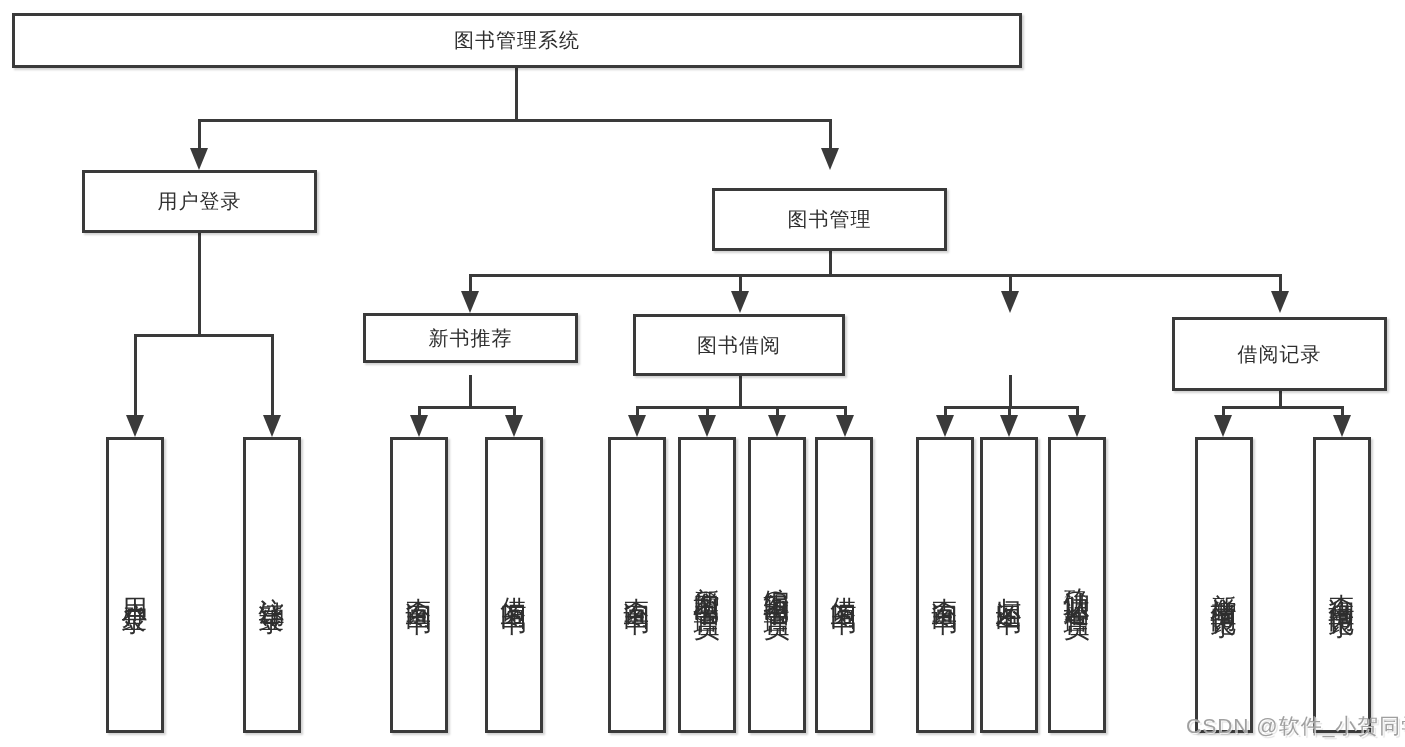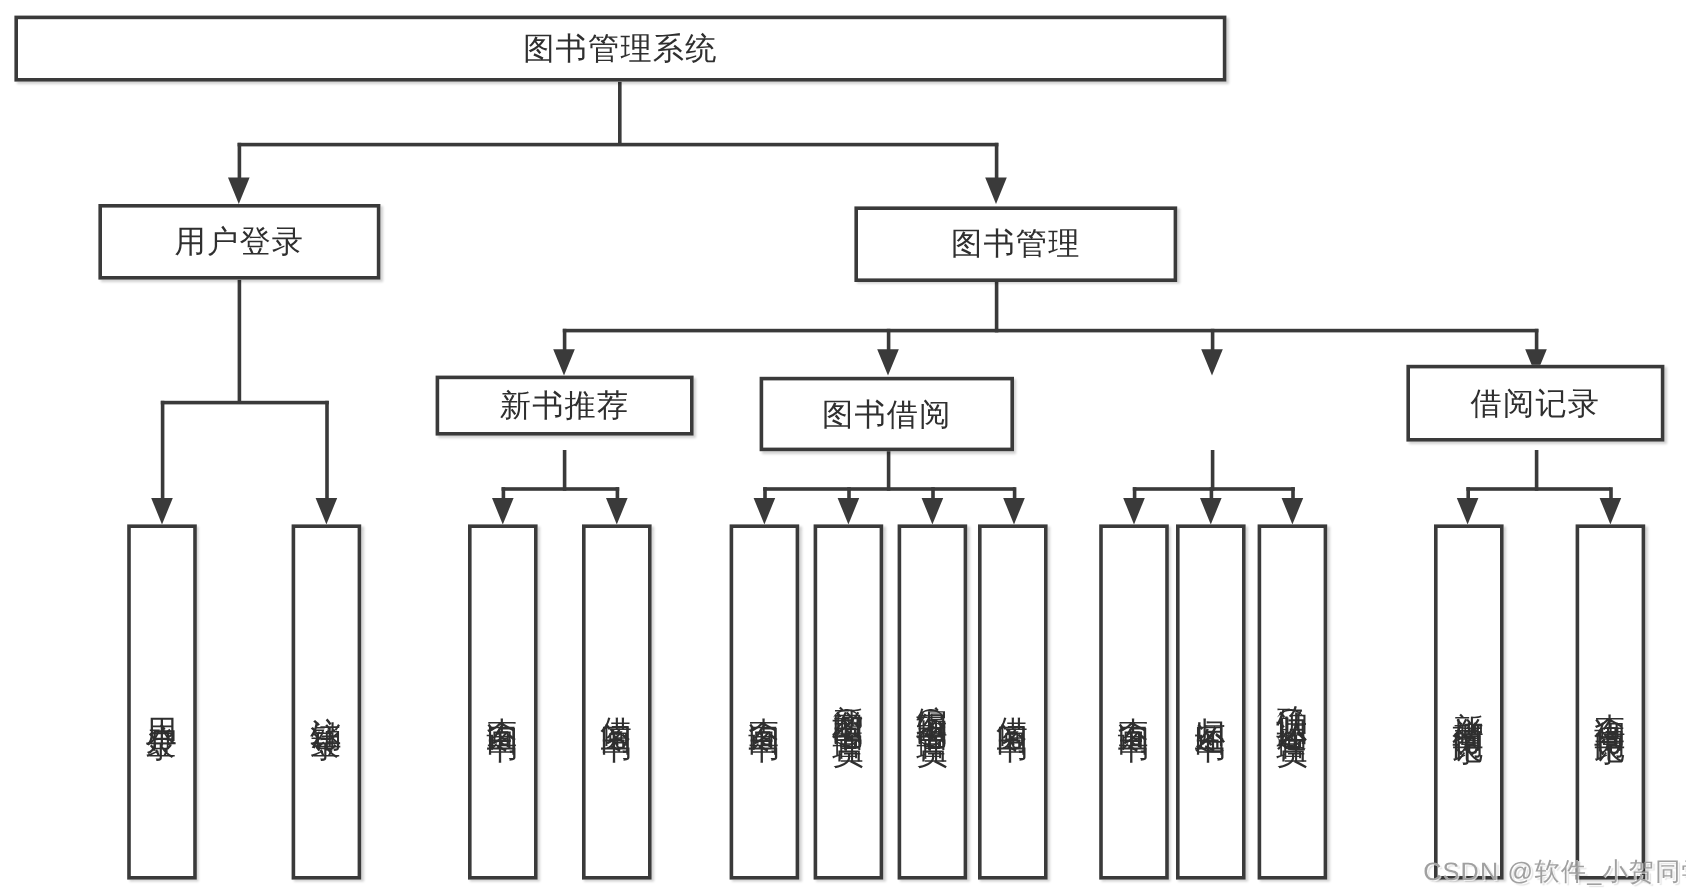--- a/index.html
+++ b/index.html
@@ -16,21 +16,21 @@
     box-sizing: border-box;
     background: #ffffff;
     border: 3px solid #3a3a3a;
     color: #2f2f2f;
     display: flex;
     align-items: center;
     justify-content: center;
     box-shadow: 2px 2px 2px rgba(0,0,0,0.18);
   }
   .box.h {
-    font-size: 26px;
+    font-size: 20px;
     letter-spacing: 1px;
     white-space: nowrap;
     text-align: right;
   }
   .box.v {
     writing-mode: vertical-rl;
     text-orientation: mixed;
     font-size: 26px;
     letter-spacing: 4px;
     line-height: 1;
@@ -121,25 +121,25 @@
   <div class="line v" style="left:1279px;top:375px;height:34px"></div>
   <div class="line h" style="left:1222px;top:406px;width:120px"></div>
   <div class="line v" style="left:1222px;top:406px;height:10px"></div>
   <div class="arrow" style="left:1214px;top:415px"></div>
   <div class="line v" style="left:1341px;top:406px;height:10px"></div>
   <div class="arrow" style="left:1333px;top:415px"></div>
 
   <div class="box h" style="left:12px;top:13px;width:1010px;height:55px">图书管理系统</div>
 
   <div class="box h" style="left:82px;top:170px;width:235px;height:63px">用户登录</div>
-  <div class="box h" style="left:712px;top:172px;width:269px;height:63px">图书管理</div>
+  <div class="box h" style="left:712px;top:188px;width:235px;height:63px">图书管理</div>
 
   <div class="box h" style="left:363px;top:313px;width:215px;height:50px">新书推荐</div>
   <div class="box h" style="left:633px;top:314px;width:212px;height:62px">图书借阅</div>
-  <div class="box h" style="left:1172px;top:304px;width:215px;height:64px">借阅记录</div>
+  <div class="box h" style="left:1172px;top:317px;width:215px;height:74px">借阅记录</div>
 
   <div class="box v" style="left:106px;top:437px;width:58px;height:296px">用户登录</div>
   <div class="box v" style="left:243px;top:437px;width:58px;height:296px">注销登录</div>
 
   <div class="box v" style="left:390px;top:437px;width:58px;height:296px">查询图书</div>
   <div class="box v" style="left:485px;top:437px;width:58px;height:296px">借阅图书</div>
 
   <div class="box v" style="left:608px;top:437px;width:58px;height:296px">查询图书</div>
   <div class="box v" style="left:678px;top:437px;width:58px;height:296px">新增图书（管理员）</div>
   <div class="box v" style="left:748px;top:437px;width:58px;height:296px">编辑图书（管理员）</div>

